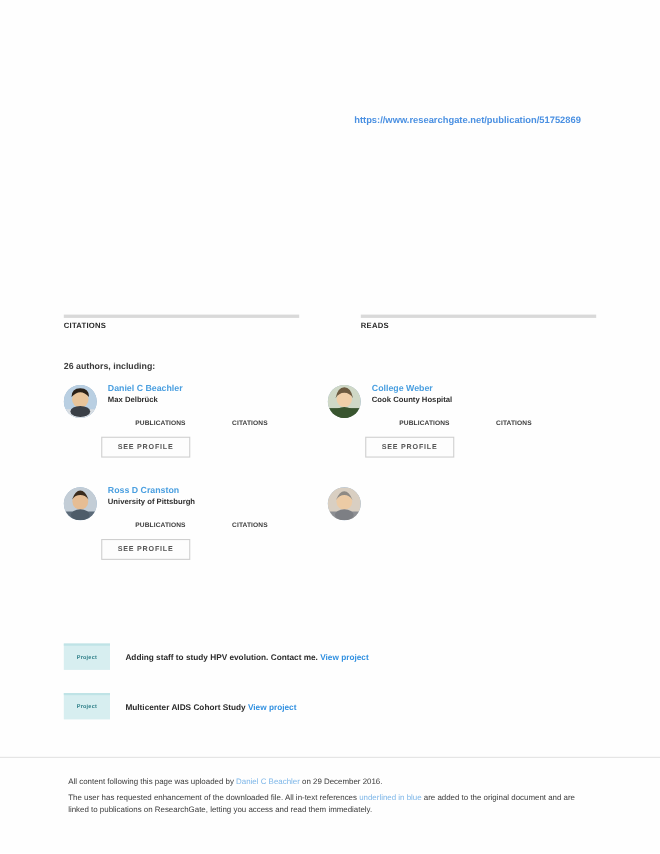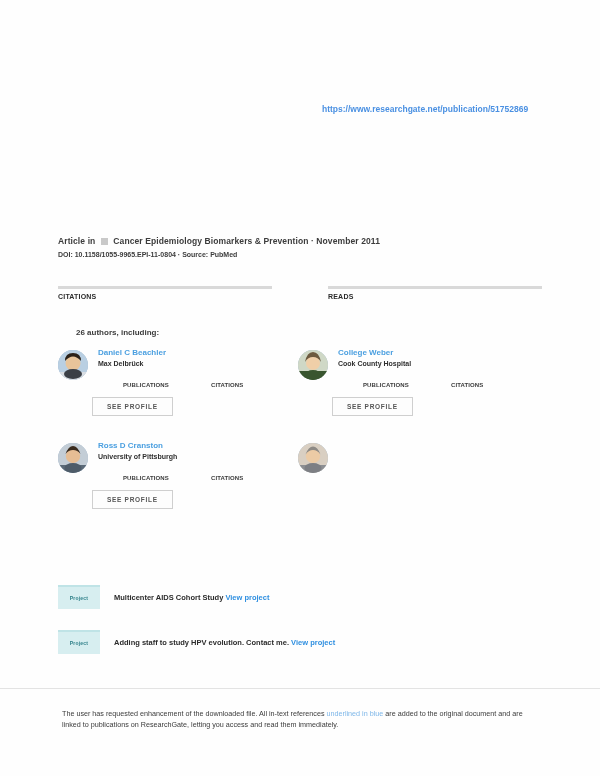--- a/index.html
+++ b/index.html
@@ -66,21 +66,21 @@
   }
   .stat .rule{
     height:3px;background:#d9d9d9;margin:1px 0 4px 0;
   }
   .stat .lbl{
     font-size:7px;font-weight:bold;color:#2b2b2b;
     letter-spacing:0.2px;filter:blur(0.45px);
   }
   
   .authors-title{
-    position:absolute;left:76px;top:328px;
+    position:absolute;left:58px;top:328px;
     font-size:8px;font-weight:bold;color:#3b3b3b;
     filter:blur(0.4px);
   }
   .authors-grid{
     position:absolute;left:58px;top:348px;width:484px;
     display:grid;grid-template-columns:240px 240px;
     grid-auto-rows:93px;
   }
   .author{
     position:relative;
@@ -172,31 +172,20 @@
   }
   .f2 .lnk{color:#7db6e8;}
 </style>
 </head>
 <body>
 
 <div class="page">
 
   <div class="doi-url">https://www.researchgate.net/publication/51752869</div>
 
-  <div class="meta">
-    <div class="meta-line1">
-      <span class="art">Article</span>
-      <span>in</span>
-      <span class="jicon"></span>
-      <span>Cancer Epidemiology Biomarkers &amp; Prevention</span>
-      <span>·</span>
-      <span>November 2011</span>
-    </div>
-    <div class="meta-line2">DOI: 10.1158/1055-9965.EPI-11-0804 · Source: PubMed</div>
-  </div>
 
   <div class="stats">
     <div class="stat">
       <div class="num"></div>
       <div class="rule"></div>
       <div class="lbl">CITATIONS</div>
     </div>
     <div class="stat">
       <div class="num"></div>
       <div class="rule"></div>
@@ -301,33 +290,36 @@
       </div>
     </div>
 
   </div>
 
 
   <div class="projects">
     <div class="proj-row">
       <div class="proj-thumb">Project</div>
       <div class="proj-text">
-        <span>Multicenter AIDS Cohort Study</span>
+        <span>Adding staff to study HPV evolution. Contact me.</span>
         <span class="vp">View project</span>
       </div>
     </div>
     <div class="proj-row">
       <div class="proj-thumb">Project</div>
       <div class="proj-text">
-        <span>Adding staff to study HPV evolution. Contact me.</span>
+        <span>Multicenter AIDS Cohort Study</span>
         <span class="vp">View project</span>
       </div>
     </div>
   </div>
 
   <div class="divider"></div>
   <div class="footer">
+    <div class="f1">
+      <span>All content following this page was uploaded by </span><span class="lnk">Daniel C Beachler</span><span> on 29 December 2016.</span>
+    </div>
     <div class="f2">
       <span>The user has requested enhancement of the downloaded file. All in-text references </span><span class="lnk">underlined in blue</span><span> are added to the original document and are linked to publications on ResearchGate, letting you access and read them immediately.</span>
     </div>
   </div>
 
 </div>
 
 </body></html>

